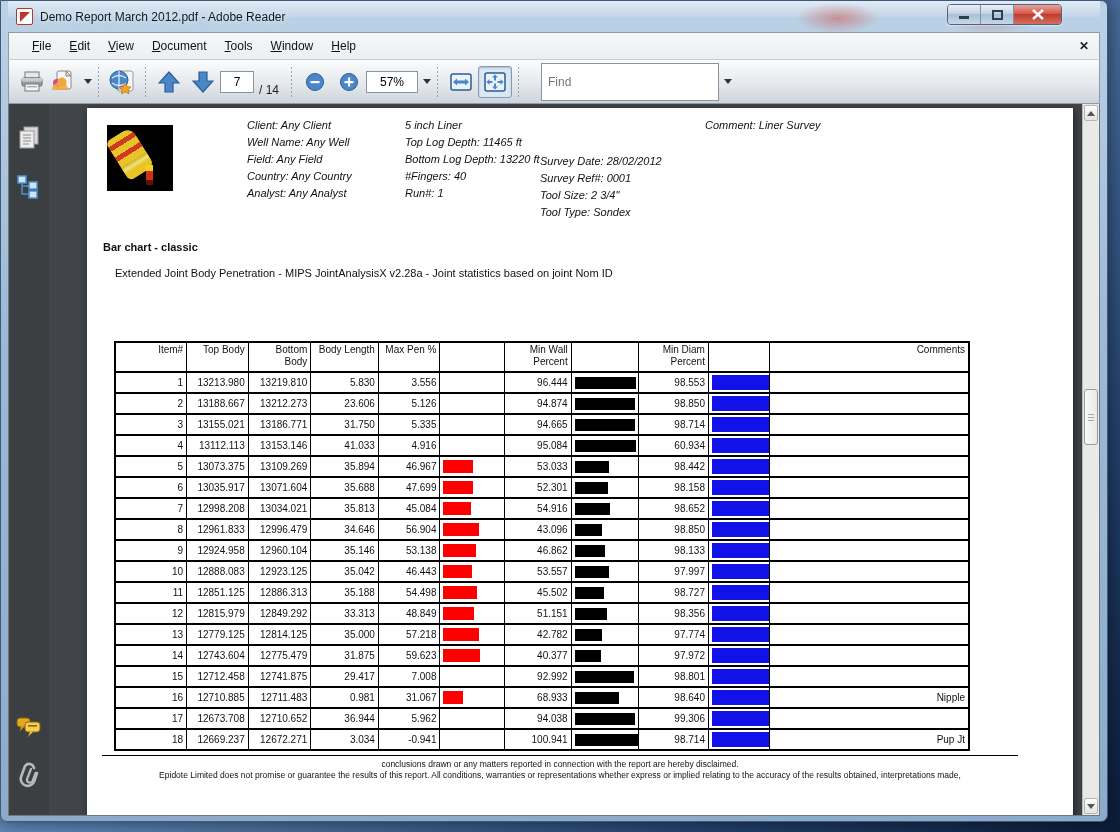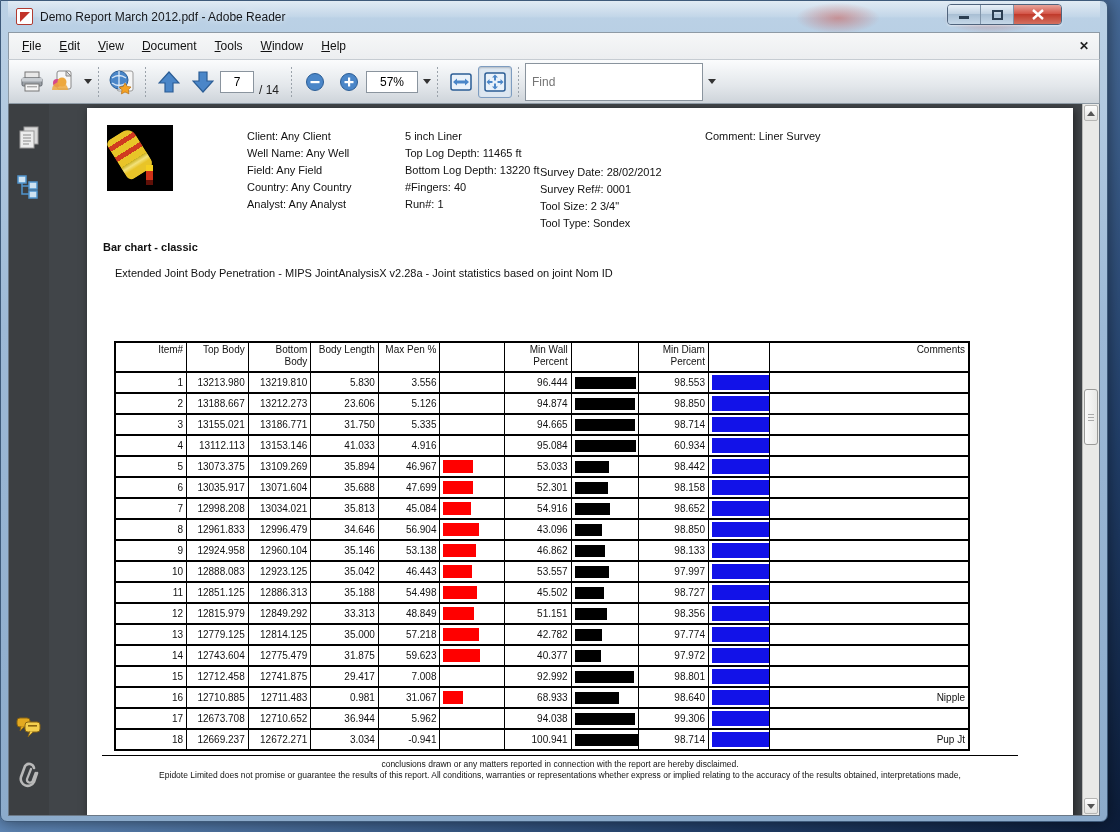--- a/index.html
+++ b/index.html
@@ -26,21 +26,21 @@
   .win-controls { position:absolute; top:3px; right:38px; display:flex; height:21px;
     border:1px solid #50647d; border-radius:4px; overflow:hidden; box-shadow:0 1px 2px rgba(255,255,255,.5); }
   .win-btn { width:33px; display:flex; align-items:center; justify-content:center;
     background:linear-gradient(#e9f1f8,#c2d3e3 45%,#a9bfd4 50%,#c6d8e8); border-right:1px solid #7f93a8; }
   .win-btn svg { display:block; }
   .win-btn.close { width:47px; border-right:none;
     background:linear-gradient(#e8a49b,#d4574a 45%,#c03b2c 50%,#d3705f); }
 
   
   .menubar { height:27px; background:linear-gradient(#f6f7f8,#eceef0); border:1px solid #8e9aa5; border-bottom:none;
-    display:flex; align-items:center; padding-left:4px; position:relative; }
+    display:flex; align-items:center; padding-left:14px; position:relative; }
   .menu-item { display:inline-block; font-size:12px; color:#111; padding:4px 9px; }
   .menu-item::first-letter { text-decoration:underline; }
   .menu-close { position:absolute; right:10px; font-size:12px; font-weight:bold; color:#222; }
 
   
   .toolbar { height:45px; background:linear-gradient(#fbfcfd,#e3e7eb 60%,#ced4da);
     border:1px solid #8e9aa5; border-top:1px solid #c6ccd2; display:flex; align-items:center; padding:0 6px; }
   .tb-sep { width:5px; height:30px; margin:0 4px;
     background-image:repeating-linear-gradient(#9aa2aa 0 2px, transparent 2px 4px); background-size:1px 100%;
     background-repeat:no-repeat; background-position:center; }
@@ -48,21 +48,21 @@
     border-radius:3px; position:relative; }
   .tb-btn.pressed { background:#dde7f1; border:1px solid #7d9cc0; box-shadow:inset 0 1px 2px rgba(0,0,0,.2); }
   .tb-input { width:34px; height:22px; border:1px solid #8a949e; background:#fff; text-align:center;
     font-size:12px; font-family:"Liberation Sans",sans-serif; }
   .tb-label { font-size:12px; color:#222; margin:16px 6px 0 5px; white-space:nowrap; }
   .zoom-box { width:52px; height:22px; border:1px solid #8a949e; background:#fff; font-size:12px;
     display:flex; align-items:center; justify-content:center; }
   .dd-arrow { width:0; height:0; border-left:4px solid transparent; border-right:4px solid transparent;
     border-top:5px solid #333; margin-left:5px; }
   .find-box { width:178px; height:24px; border:1px solid #8a949e; background:#fff; font-size:12px;
-    color:#777; padding:18px 6px; font-family:"Liberation Sans",sans-serif; }
+    color:#777; padding:18px 6px; font-family:"Liberation Sans",sans-serif;margin-left:16px; }
   .nav-arrow { display:block; }
 
   
   .main { display:flex; height:712px; border:1px solid #6b7886; border-top:none; background:#414549; }
   .sidebar { width:40px; background:#3c3f42; display:flex; flex-direction:column; align-items:center;
     padding:12px 0 10px 0; flex:0 0 auto; }
   .sidebar .spacer { flex:1; }
   .side-icon { margin:9px 0; }
   .canvas { flex:1; position:relative; overflow:hidden; }
   .page { position:absolute; left:38px; right:9px; top:4px; bottom:-20px; background:#fff;
@@ -83,21 +83,21 @@
   
   .report { position:absolute; inset:0; font-size:11px; color:#111; }
   .logo { position:absolute; left:20px; top:17px; width:66px; height:66px; background:#000; overflow:hidden; }
   .logo .tool { position:absolute; left:8px; top:6px; width:30px; height:46px; background:#e8c428;
     border-radius:6px 10px 8px 6px; transform:rotate(-32deg);
     background-image:linear-gradient(transparent 6px,#d03a20 6px,#d03a20 11px,transparent 11px,
       transparent 18px,#d03a20 18px,#d03a20 23px,transparent 23px,
       transparent 30px,#c8b020 30px,#f3e27a 34px,transparent 38px); }
   .logo .tip { position:absolute; left:39px; top:40px; width:7px; height:20px;
     background:linear-gradient(#f5d020 0 30%, #d03118 30% 75%, #601008 75%); }
-  .info-col { position:absolute; top:20px; line-height:17px; white-space:nowrap; }
+  .info-col { position:absolute; top:9px; line-height:17px; white-space:nowrap;font-style:italic; }
   .ic1 { left:160px; } .ic2 { left:318px; } .ic3 { left:453px;margin-top:36px; } .ic4 { left:618px; }
   .rep-title { position:absolute; left:16px; top:133px; font-weight:bold; font-size:11px; }
   .rep-subtitle { position:absolute; left:28px; top:159px; font-size:11px; }
 
   table.joints { position:absolute; left:27px; top:233px; width:856px; border-collapse:collapse;
     table-layout:fixed; font-size:10px; }
   table.joints th, table.joints td { border-left:1px solid #000; border-right:1px solid #000;
     border-top:2px solid #000; border-bottom:2px solid #000; padding:0 3px; overflow:hidden; }
   table.joints th { height:30px; vertical-align:top; text-align:right; font-weight:normal;
     white-space:pre-line; line-height:12px; padding-top:1px; border-bottom:2px solid #000; }

